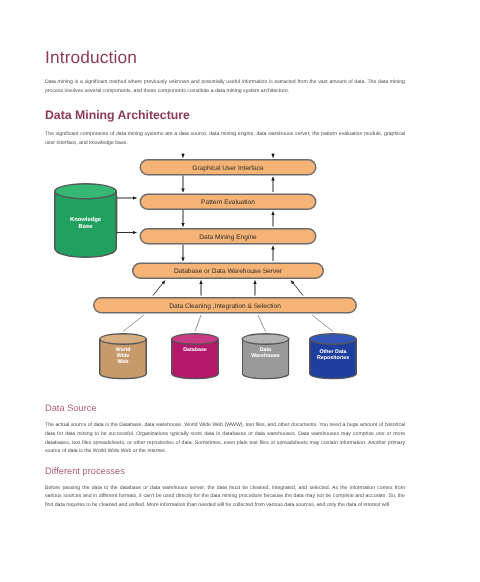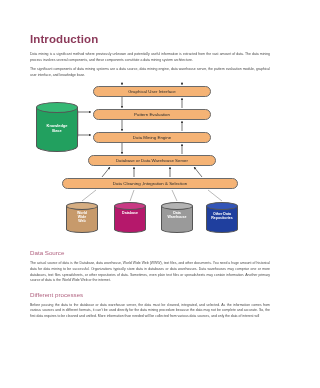--- a/index.html
+++ b/index.html
@@ -24,21 +24,21 @@
     box-sizing: border-box;
   }
   .content {
     position: absolute;
     left: 30px;
     top: 33px;
     width: 240px;
   }
   h1.doc-title {
     font-size: 11.5px;
-    font-weight: bold;
+    font-weight: normal;
     color: #8c3a5a;
     margin: 0 0 7px 0;
     letter-spacing: 0.1px;
   }
   h2.sec-head {
     font-size: 8.2px;
     font-weight: bold;
     color: #8c3a5a;
     margin: 9px 0 6px 0;
   }
@@ -151,20 +151,21 @@
 </head>
 <body>
 
 <div class="page">
   <div class="content">
 
     <h1 class="doc-title">Introduction</h1>
 
     <p class="body-text">Data mining is a significant method where previously unknown and potentially useful information is extracted from the vast amount of data. The data mining process involves several components, and these components constitute a data mining system architecture.</p>
 
+    <h2 class="sec-head">Data Mining Architecture</h2>
 
     <p class="body-text">The significant components of data mining systems are a data source, data mining engine, data warehouse server, the pattern evaluation module, graphical user interface, and knowledge base.</p>
 
     <div class="diagram">
 
       <svg class="lines" viewBox="0 0 240 160">
         <defs>
           <marker id="ah" markerWidth="5" markerHeight="5" refX="4" refY="2" orient="auto">
             <path d="M0,0 L4,2 L0,4 z" fill="#1a1a1a"></path>
           </marker>

